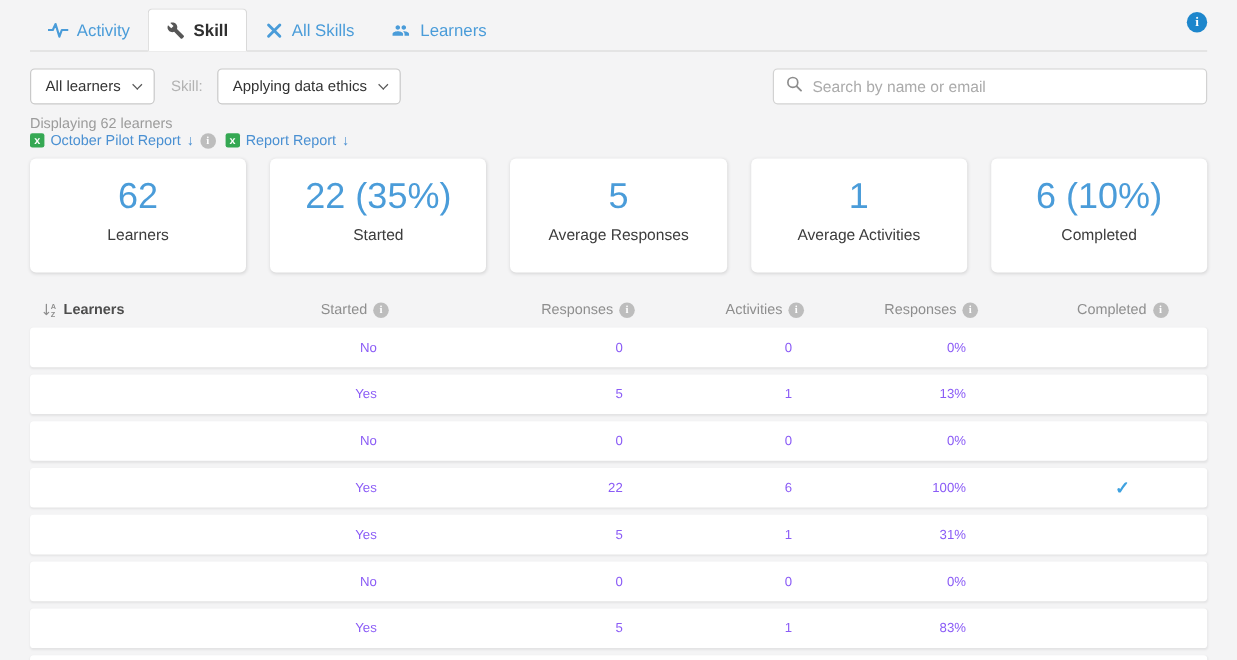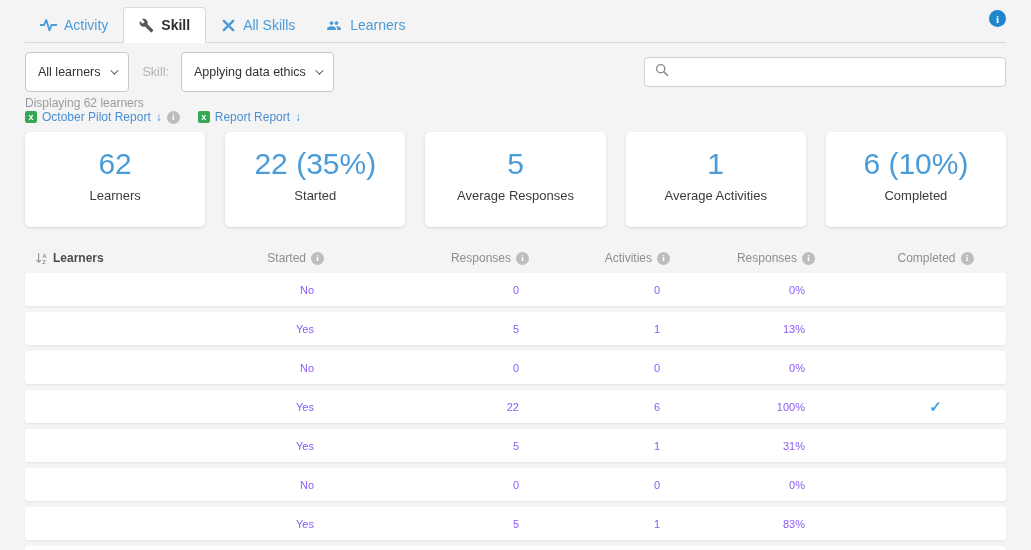--- a/index.html
+++ b/index.html
@@ -53,21 +53,21 @@
   .info-btn::after { content: "i"; }
 
   
   .filters { display: flex; align-items: center; margin-top: 14px; height: 30px; }
   .dropdown {
     display: inline-flex; align-items: center;
     background: #fff;
     border: 1px solid #c9c9c9;
     border-radius: 4px;
     padding: 0 12px;
-    height: 40px;
+    height: 30px;
     font-size: 12.5px;
     color: #333;
     font-family: inherit;
     cursor: pointer;
   }
   .chev {
     width: 6px; height: 6px;
     border-right: 1.6px solid #555;
     border-bottom: 1.6px solid #555;
     transform: rotate(45deg) translateY(-2px);
@@ -96,21 +96,21 @@
   .search input::placeholder { color: #ababab; }
 
   
   .metarow {
     display: flex; align-items: flex-start; justify-content: space-between;
     margin-top: 9px;
     font-size: 12px;
     flex-direction: column;
   }
   .displaying { color: #9b9b9b; }
-  .reports { display: flex; align-items: center; gap: 18px; }
+  .reports { display: flex; align-items: center; gap: 8px; }
   .report-link {
     display: inline-flex; align-items: center; gap: 5px;
     color: #4a90d2; text-decoration: none; font-size: 12px; cursor: pointer;
   }
   .xls {
     width: 12px; height: 12px;
     background: #35a853; border-radius: 2px;
     color: #fff; font-size: 9px; font-weight: bold;
     display: inline-flex; align-items: center; justify-content: center;
   }
@@ -221,20 +221,21 @@
       <span>Applying data ethics</span>
       <span class="chev"></span>
     </button>
     <div class="search">
       <span>
         <svg width="14" height="14" viewBox="0 0 16 16">
             <circle cx="6.5" cy="6.5" r="4.7" fill="none" stroke="#8d8d8d" stroke-width="1.6"></circle>
             <line x1="10.2" y1="10.2" x2="14.3" y2="14.3" stroke="#8d8d8d" stroke-width="1.8" stroke-linecap="round"></line>
           </svg>
       </span>
+      <input type="text" placeholder="Search by name or email" style="">
     </div>
   </div>
 
   <div class="metarow">
     <span class="displaying">Displaying 62 learners</span>
     <div class="reports">
       <a class="report-link">
         <span class="xls"></span>
         <span>October Pilot Report</span>
         <span class="dl"></span>

